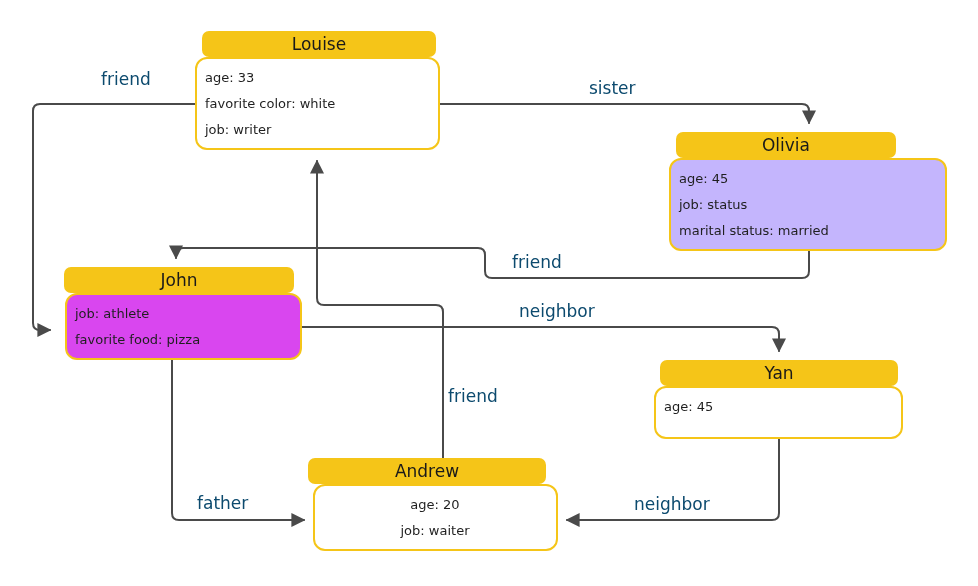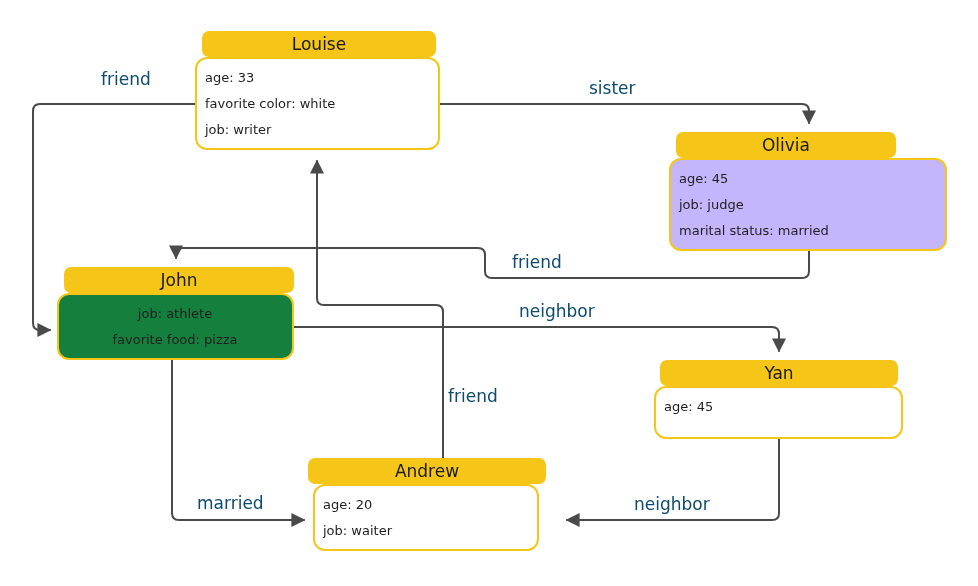--- a/index.html
+++ b/index.html
@@ -89,48 +89,48 @@
         <div class="node-body" style="left: 195px; top: 57px; width: 245px; height: 93px; border-color: rgb(245, 197, 24); background: rgb(255, 255, 255);">
           <div class="node-attr">age: 33</div>
           <div class="node-attr">favorite color: white</div>
           <div class="node-attr">job: writer</div>
         </div>
       </div>
       <div class="node">
         <div class="node-header" style="left: 676px; top: 132px; width: 220px; height: 26px; background: rgb(245, 197, 24);">Olivia</div>
         <div class="node-body" style="left: 669px; top: 158px; width: 278px; height: 93px; border-color: rgb(245, 197, 24); background: #c4b5fd;">
           <div class="node-attr">age: 45</div>
-          <div class="node-attr">job: judge</div>
+          <div class="node-attr">job: status</div>
           <div class="node-attr">marital status: married</div>
         </div>
       </div>
       <div class="node">
         <div class="node-header" style="left: 64px; top: 267px; width: 230px; height: 26px; background: rgb(245, 197, 24);">John</div>
-        <div class="node-body" style="left: 57px; top: 293px; width: 237px; height: 67px; border-color: rgb(245, 197, 24); background: #15803d; text-align: center;">
+        <div class="node-body" style="left: 65px; top: 293px; width: 237px; height: 67px; border-color: rgb(245, 197, 24); background: #d946ef;">
           <div class="node-attr">job: athlete</div>
           <div class="node-attr">favorite food: pizza</div>
         </div>
       </div>
       <div class="node">
         <div class="node-header" style="left: 660px; top: 360px; width: 238px; height: 26px; background: rgb(245, 197, 24);">Yan</div>
         <div class="node-body" style="left: 654px; top: 386px; width: 249px; height: 53px; border-color: rgb(245, 197, 24); background: rgb(255, 255, 255);">
           <div class="node-attr">age: 45</div>
         </div>
       </div>
       <div class="node">
         <div class="node-header" style="left: 308px; top: 458px; width: 238px; height: 26px; background: rgb(245, 197, 24);">Andrew</div>
-        <div class="node-body" style="left: 313px; top: 484px; width: 226px; height: 67px; border-color: rgb(245, 197, 24); background: rgb(255, 255, 255);">
+        <div class="node-body" style="left: 313px; top: 484px; width: 245px; height: 67px; border-color: rgb(245, 197, 24); background: rgb(255, 255, 255); text-align: center;">
           <div class="node-attr">age: 20</div>
           <div class="node-attr">job: waiter</div>
         </div>
       </div>
     </div>
   <div id="label-layer">
       <div class="edge-label" style="left: 101px; top: 71px;">friend</div>
       <div class="edge-label" style="left: 589px; top: 80px;">sister</div>
       <div class="edge-label" style="left: 512px; top: 254px;">friend</div>
       <div class="edge-label" style="left: 519px; top: 303px;">neighbor</div>
       <div class="edge-label" style="left: 448px; top: 388px;">friend</div>
-      <div class="edge-label" style="left: 197px; top: 495px;">married</div>
+      <div class="edge-label" style="left: 197px; top: 495px;">father</div>
       <div class="edge-label" style="left: 634px; top: 496px;">neighbor</div>
     </div>
 
 </div>
 
 </body></html>

